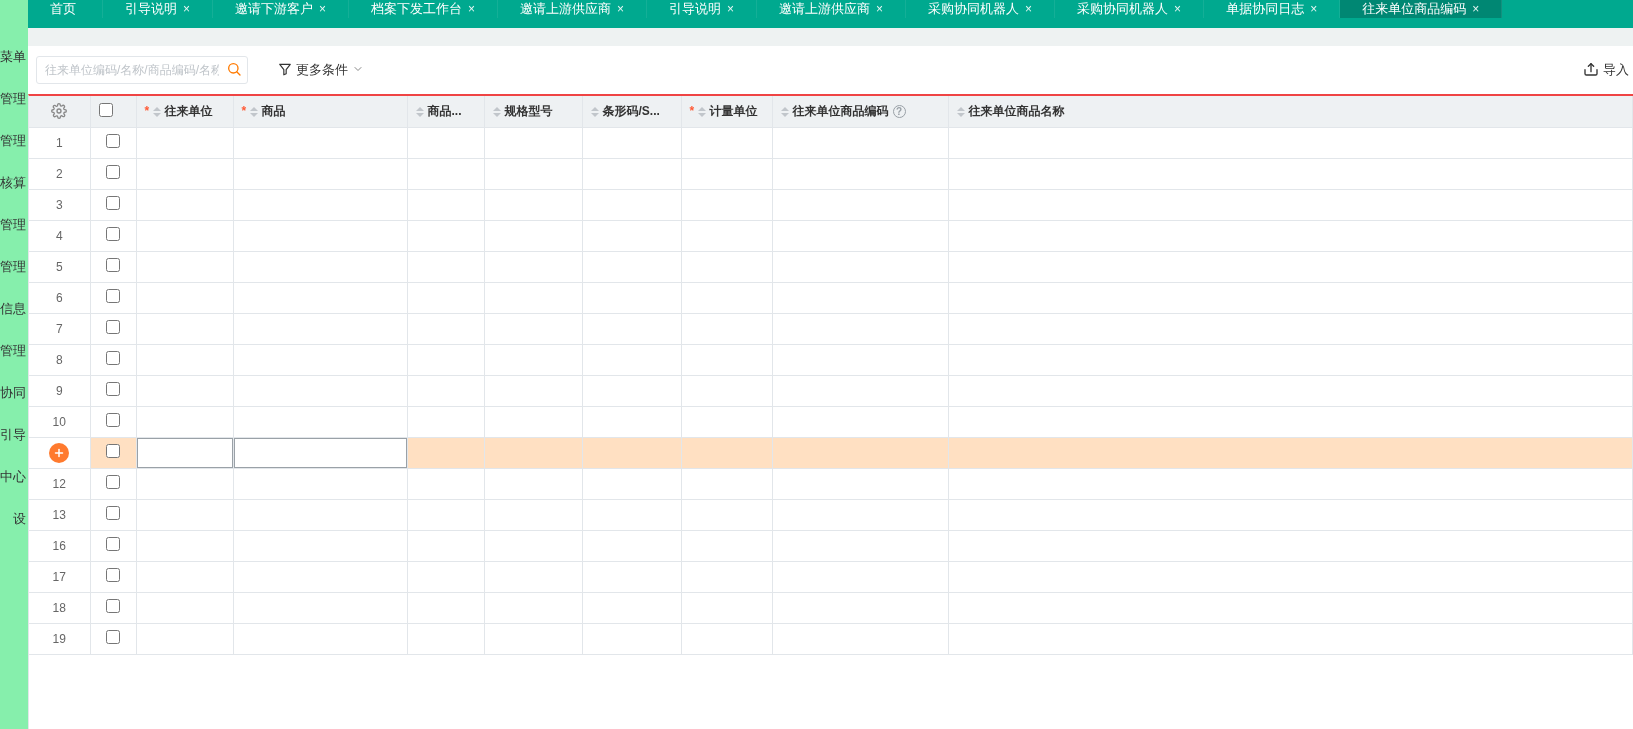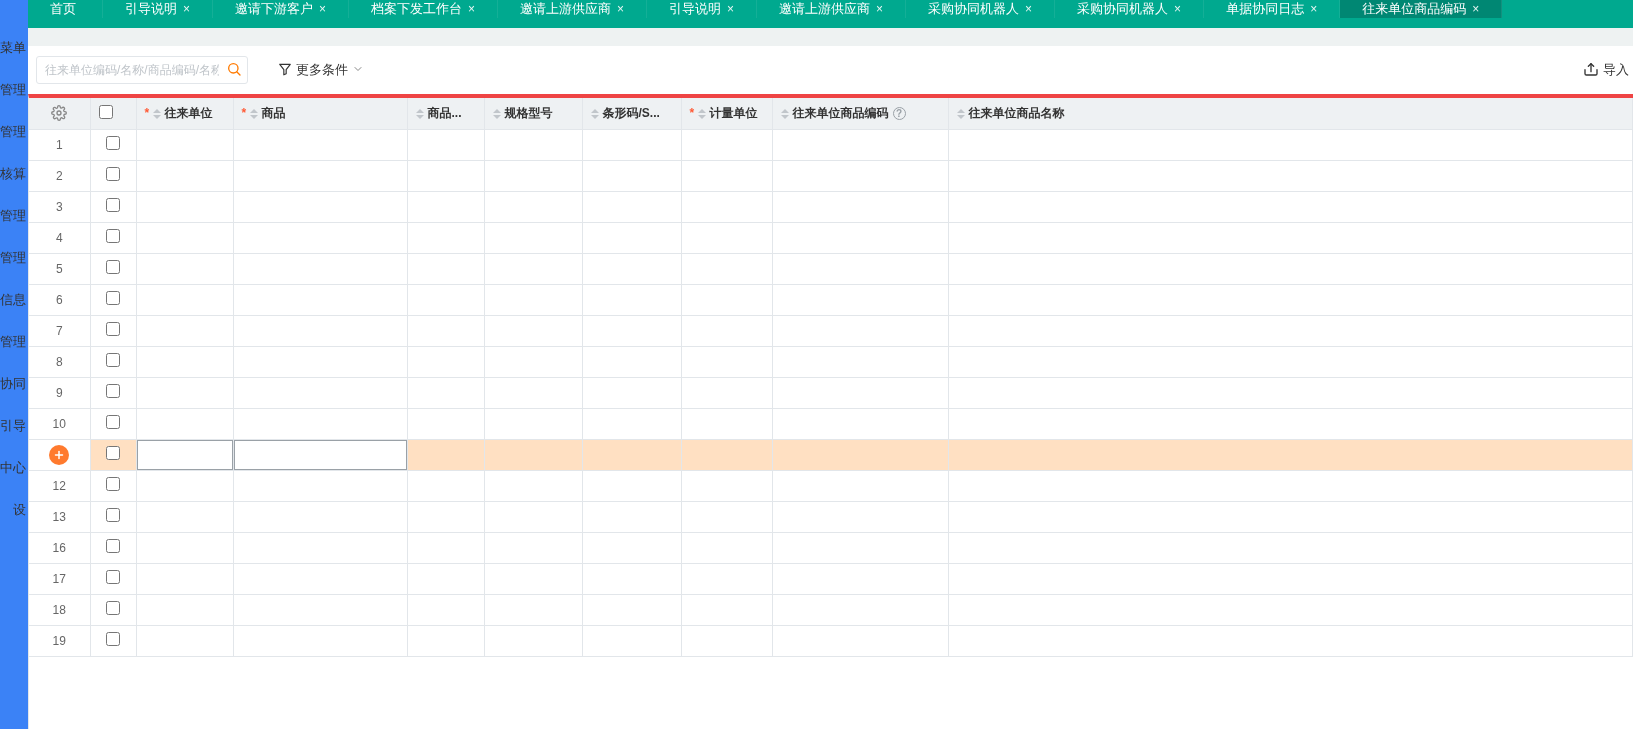--- a/index.html
+++ b/index.html
@@ -1,20 +1,20 @@
 <!DOCTYPE html>
 <html><head>
 <meta charset="utf-8">
 <style>
   * { box-sizing: border-box; margin: 0; padding: 0; }
   html, body { width: 1633px; height: 729px; overflow: hidden; font-family: "Microsoft YaHei", Arial, sans-serif; font-size: 13px; color: #333; background:#fff; }
   body { display: flex; }
 
   
-  .sidebar { width: 28px; flex: 0 0 28px; background:#3b82f6; padding-top: 27px;}
+  .sidebar { width: 28px; flex: 0 0 28px; background:#86efac; padding-top: 36px;}
   .sidebar .sitem { height: 42px; line-height: 42px; text-align: right; white-space: nowrap; color:#333; font-size:13px; padding-right:2px;}
 
   
   .main { flex: 1 1 auto; display:flex; flex-direction:column; min-width:0; }
 
   
   .tabbar { height: 28px; background: #00a98f; color:#fff; display:flex; align-items:flex-start; font-size:13px; flex: 0 0 28px; }
   .tab { display:flex; align-items:center; padding: 0 22px; cursor:pointer; white-space:nowrap; border-right:1px solid rgba(255,255,255,0.08);}
   .tab .tablabel { margin-right:4px;}
   .tab .x { font-size:12px; opacity:.9; margin-left:2px;}
@@ -30,21 +30,21 @@
   .searchwrap .sicon { position:absolute; right:6px; top:5px; width:16px; height:16px; }
   .searchwrap .sicon svg { stroke:#ff7a00; }
   .morecond { margin-left:30px; display:flex; align-items:center; cursor:pointer; font-size:13px; color:#333;}
   .morecond svg { margin-right:4px; }
   .morecond .chev { margin-left:4px; }
   .spacer { flex:1; }
   .export { display:flex; align-items:center; cursor:pointer; font-size:13px; color:#333; margin-right:4px;}
   .export svg { margin-right:4px; }
 
   
-  .tablewrap { flex:1; overflow:hidden; border-top:4px solid #ef4444; border-left:1px solid #e2e6ea;}
+  .tablewrap { flex:1; overflow:hidden; border-top:2px solid #ef4444; border-left:1px solid #e2e6ea;}
   table { border-collapse: collapse; width: 100%; table-layout: fixed; }
   th, td { border-right:1px solid #e2e6ea; border-bottom:1px solid #e2e6ea; height:31px; vertical-align:middle; font-size:12px; padding:0 8px; overflow:hidden; white-space:nowrap; text-overflow:ellipsis;}
   th { background:#eef1f3; color:#333; font-weight:600; text-align:left;}
   th .sorticon { display:inline-flex; flex-direction:column; vertical-align:middle; margin-right:4px; line-height:0;}
   th .sorticon span { width:0;height:0;border-left:4px solid transparent;border-right:4px solid transparent; }
   th .sorticon .up { border-bottom:4px solid #c1c6cb; margin-bottom:2px;}
   th .sorticon .dn { border-top:4px solid #c1c6cb;}
   th.required::before { content:"* "; color:#ff5a36;}
   th .help { display:inline-block; width:13px; height:13px; border:1px solid #9aa1a7; border-radius:50%; font-size:10px; line-height:11px; text-align:center; color:#9aa1a7; margin-left:4px; vertical-align:middle;}
   td.rownum { text-align:center; color:#666; background:#fff;}

